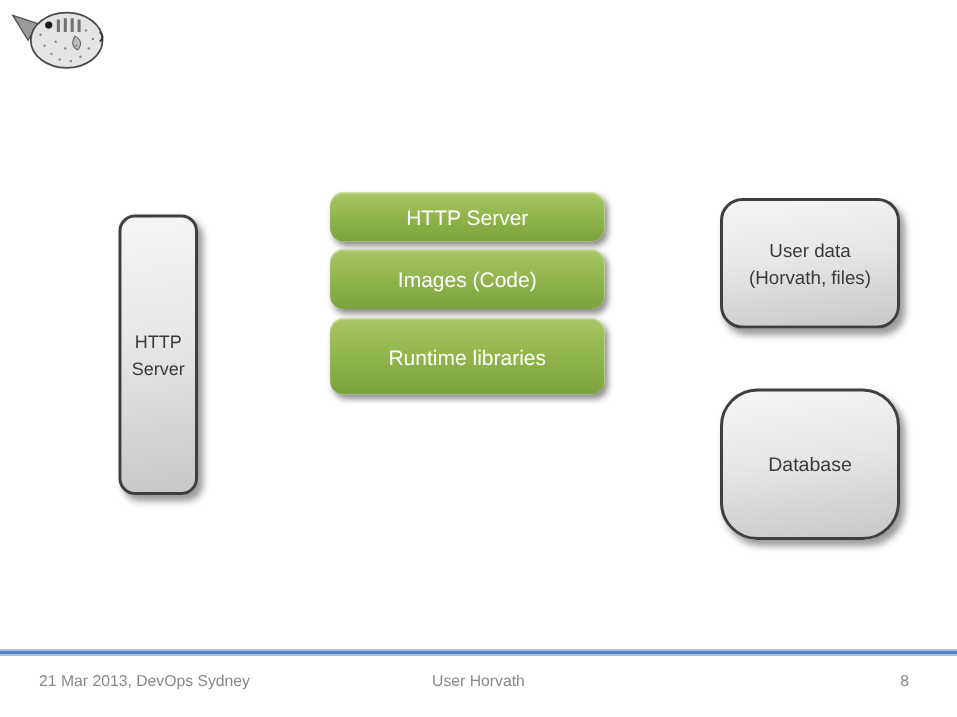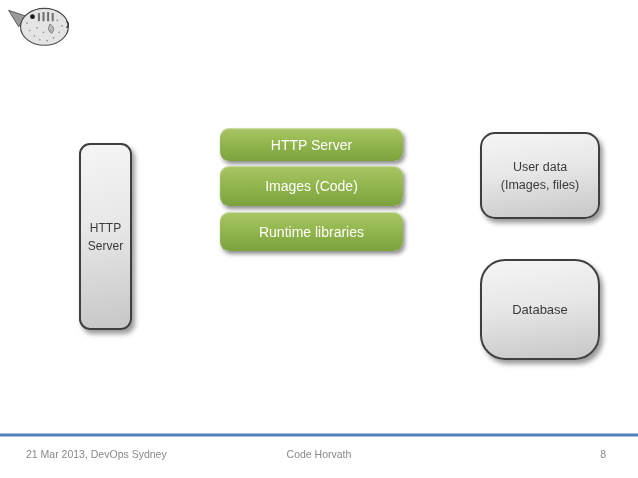--- a/index.html
+++ b/index.html
@@ -55,21 +55,21 @@
     box-shadow: 2px 3px 4px rgba(0,0,0,0.45), inset 0 1px 1px rgba(255,255,255,0.45);
     display: flex;
     align-items: center;
     justify-content: center;
     color: #ffffff;
     font-size: 14px;
     text-align: center;
   }
   .stack-0 { top: 128px; height: 33px; }
   .stack-1 { top: 166px; height: 40px; }
-  .stack-2 { top: 212px; height: 39px; }
+  .stack-2 { top: 212px; height: 51px; }
 
   
   .footer-line {
     position: absolute;
     left: 0; top: 433px; width: 638px; height: 2px;
     background: #4f81bd;
     border-top: 1px solid #a9bfd9;
     border-bottom: 1px solid #a9bfd9;
   }
   .footer-text {
@@ -119,24 +119,24 @@
   </div>
   <div class="greenbox stack-1">
     <span>Images (Code)</span>
   </div>
   <div class="greenbox stack-2">
     <span>Runtime libraries</span>
   </div>
 
   <div class="graybox user-data-box">
     <span>User data</span>
-    <span>(Images, files)</span>
+    <span>(Horvath, files)</span>
   </div>
   <div class="graybox database-box">
     <span>Database</span>
   </div>
 
   <div class="footer-line"></div>
   <div class="footer-text footer-date">21 Mar 2013, DevOps Sydney</div>
-  <div class="footer-text footer-author">Code Horvath</div>
+  <div class="footer-text footer-author">User Horvath</div>
   <div class="footer-text footer-page">8</div>
 
 </div>
 
 </body></html>

